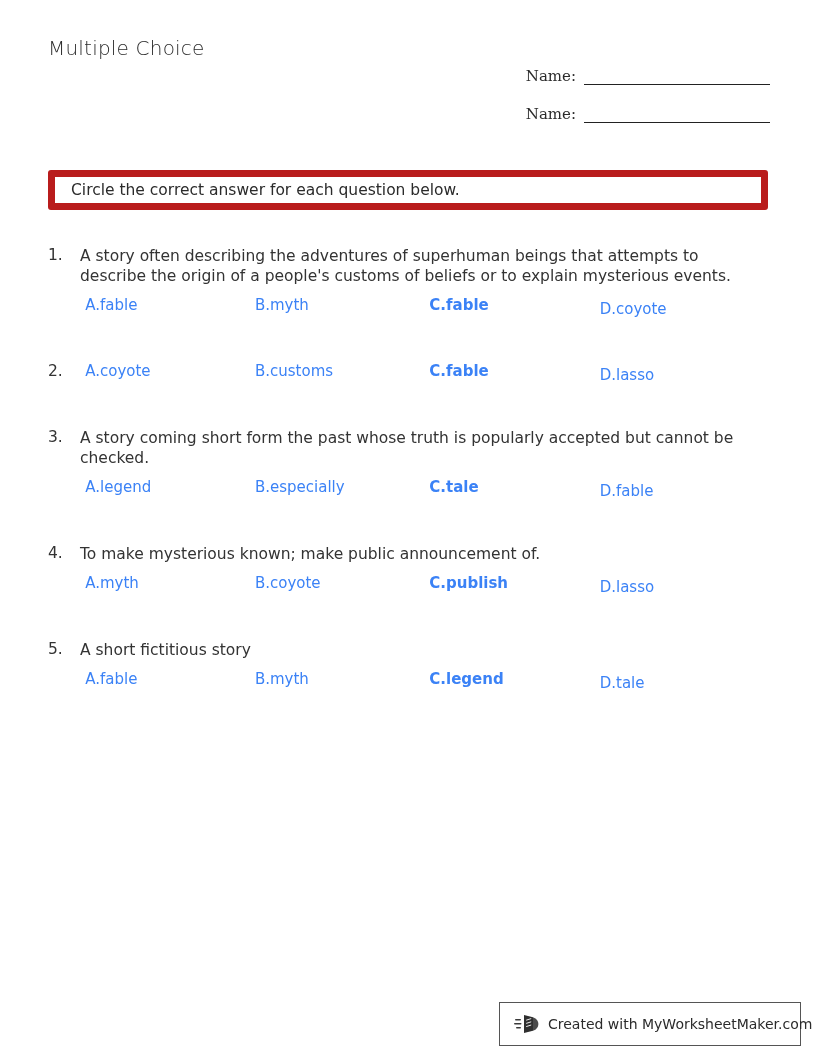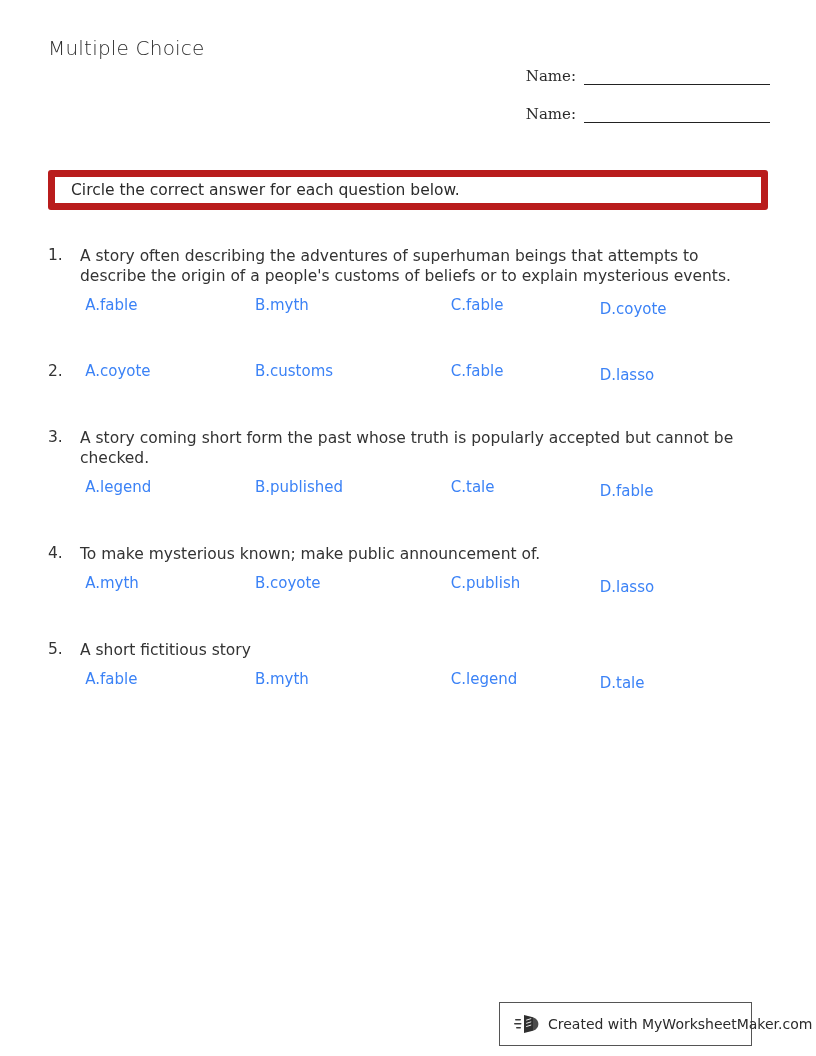--- a/index.html
+++ b/index.html
@@ -129,29 +129,29 @@
     color: #3b82f6;
     white-space: nowrap;
     text-align: right;
   }
   .option .opt-letter {
     display: inline-block;
     min-width: 22px;
   }
   .option.col-a { left: 78px;  top: 0px; }
   .option.col-b { left: 248px; top: 0px; }
-  .option.col-c { left: 444px; top: 0px; }
+  .option.col-c { left: 424px; top: 0px; font-weight: bold; }
   .option.col-d { left: 594px; top: 4px; }
 
   
   .footer-badge {
     position: absolute;
     left: 499px;
     top: 1002px;
-    width: 253px;
+    width: 302px;
     height: 44px;
     box-sizing: border-box;
     border: 1px solid #555555;
     background: #ffffff;
     display: flex;
     align-items: center;
     padding-left: 14px;
   }
   .badge-logo {
     width: 26px;
@@ -214,21 +214,21 @@
           <div class="option col-d"><span class="opt-letter">D.</span><span>lasso</span></div>
         </div>
       </div>
       <div class="question-block">
         <div class="q-line">
           <span class="q-num">3.</span>
           <div class="q-text">A story coming short form the past whose truth is popularly accepted but cannot be checked.</div>
         </div>
         <div class="options">
           <div class="option col-a"><span class="opt-letter">A.</span><span>legend</span></div>
-          <div class="option col-b"><span class="opt-letter">B.</span><span>published</span></div>
+          <div class="option col-b"><span class="opt-letter">B.</span><span>especially</span></div>
           <div class="option col-c"><span class="opt-letter">C.</span><span>tale</span></div>
           <div class="option col-d"><span class="opt-letter">D.</span><span>fable</span></div>
         </div>
       </div>
       <div class="question-block">
         <div class="q-line">
           <span class="q-num">4.</span>
           <div class="q-text">To make mysterious known; make public announcement of.</div>
         </div>
         <div class="options">

